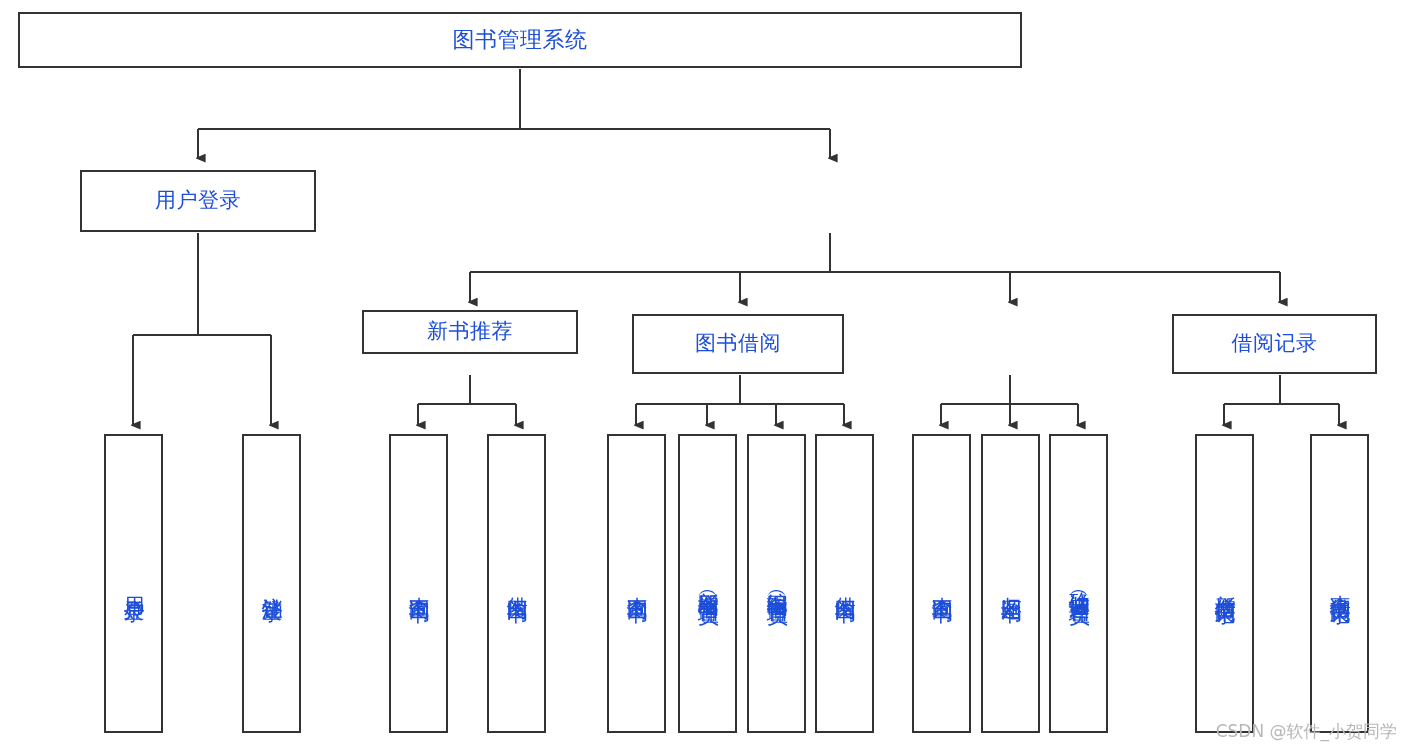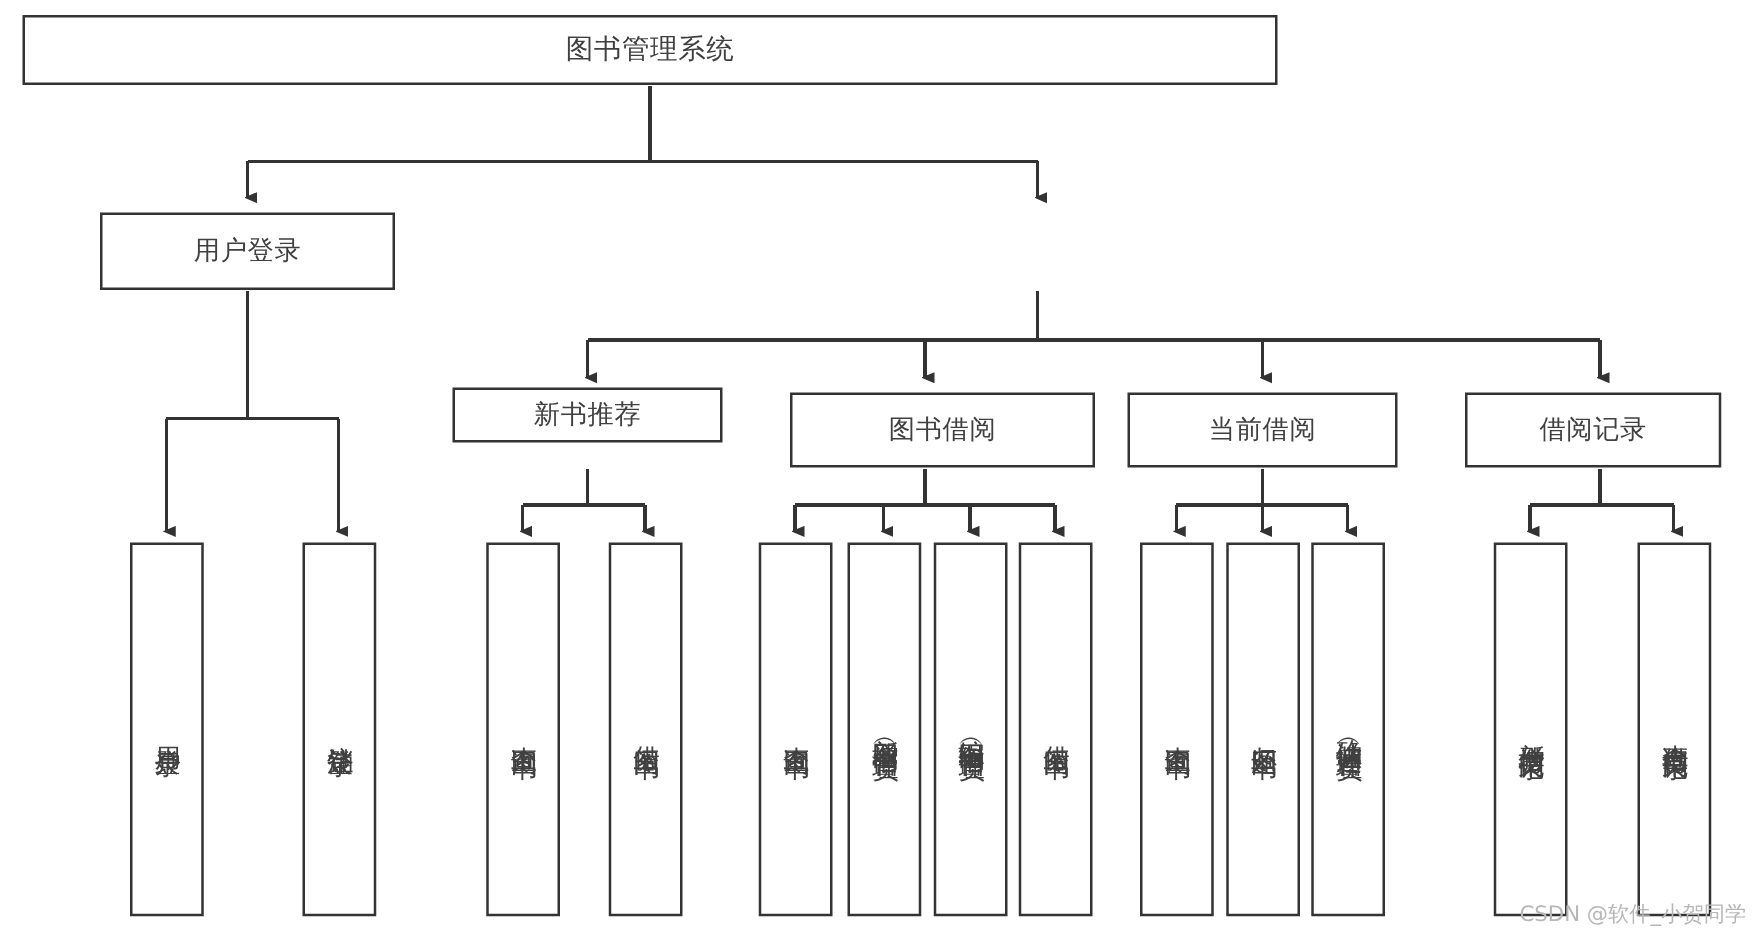--- a/index.html
+++ b/index.html
@@ -31,21 +31,21 @@
     position: absolute;
     box-sizing: border-box;
     background: #ffffff;
     border: 2px solid #333333;
     display: flex;
     align-items: center;
     justify-content: center;
     z-index: 2;
   }
   .node .label {
-    color: #404040;
+    color: #1d4ed8;
     letter-spacing: 0.5px;
     white-space: nowrap;
     text-align: center;
   }
   .node.h .label {
     font-size: 21px;
     line-height: 1.1;
   }
   .node.root .label {
     font-size: 22px;
@@ -136,25 +136,22 @@
     <span class="label">图书管理系统</span>
   </div>
 
   <div class="node h" style="left:80px; top:170px; width:236px; height:62px;">
     <span class="label">用户登录</span>
   </div>
 
   <div class="node h" style="left:362px; top:310px; width:216px; height:44px;">
     <span class="label">新书推荐</span>
   </div>
-  <div class="node h" style="left:632px; top:314px; width:244px; height:60px;">
+  <div class="node h" style="left:632px; top:314px; width:212px; height:60px;">
     <span class="label">图书借阅</span>
-  </div>
-  <div class="node h" style="left:902px; top:314px; width:216px; height:60px;">
-    <span class="label">当前借阅</span>
   </div>
   <div class="node h" style="left:1172px; top:314px; width:205px; height:60px;">
     <span class="label">借阅记录</span>
   </div>
 
   <div class="node v" style="left:104px; top:434px; width:59px; height:299px;">
     <span class="label">用户登录</span>
   </div>
   <div class="node v" style="left:242px; top:434px; width:59px; height:299px;">
     <span class="label">注销登录</span>

